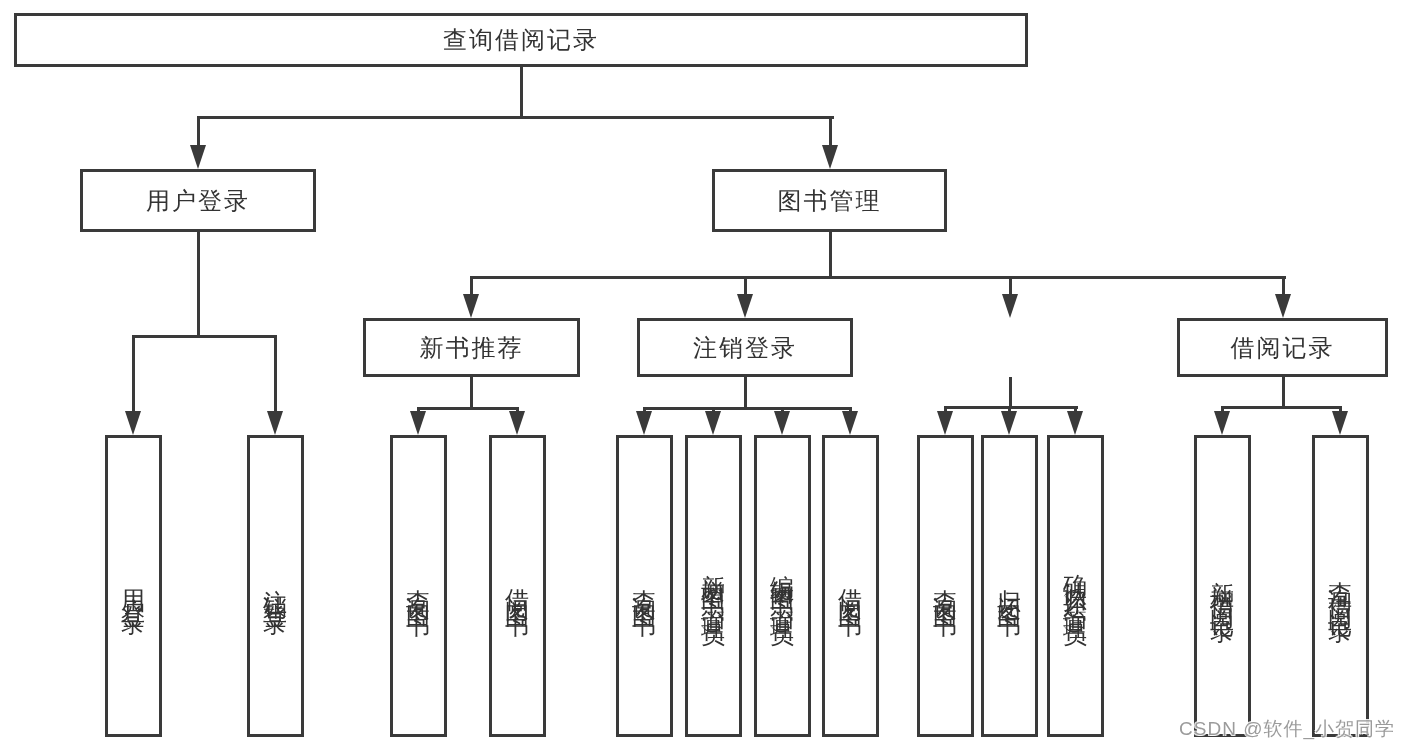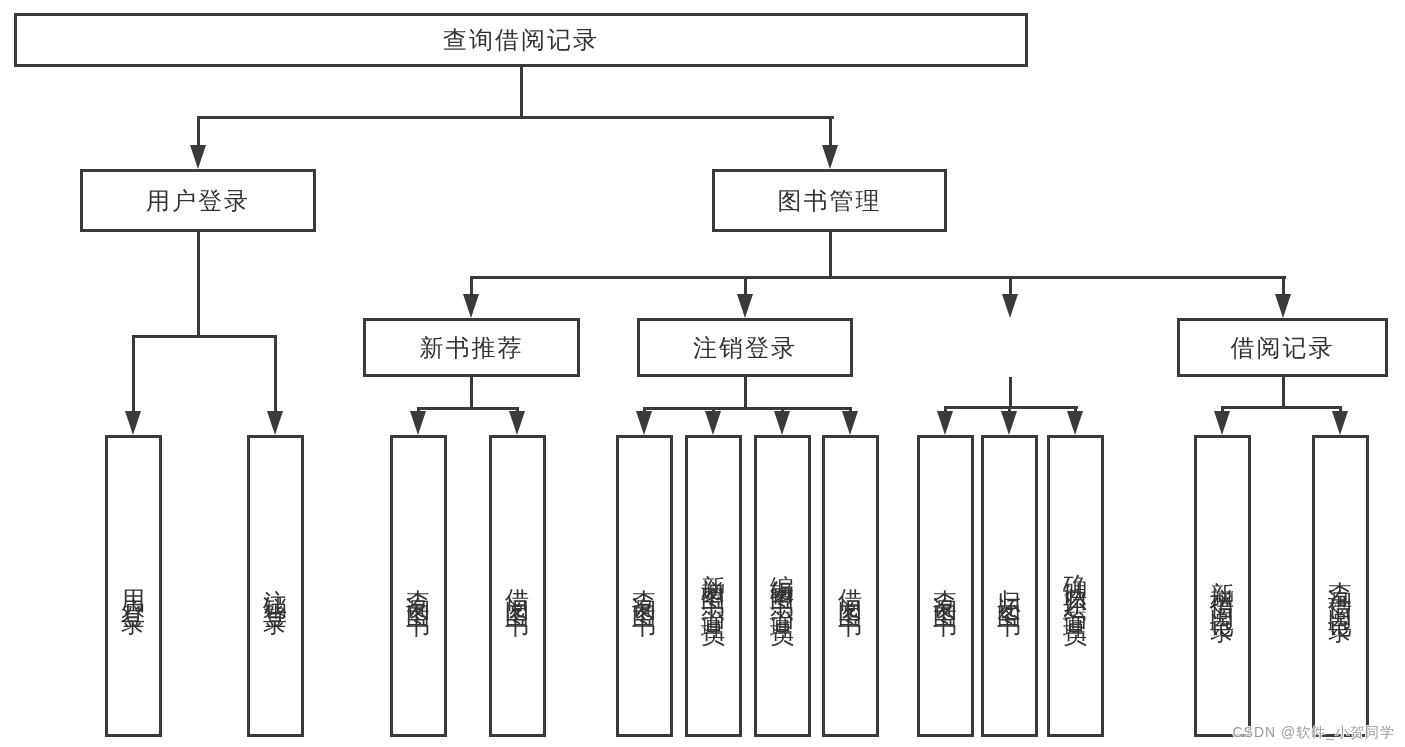--- a/index.html
+++ b/index.html
@@ -15,21 +15,21 @@
   .vnode{
     position:absolute;box-sizing:border-box;border:3px solid #3a3a3a;background:#ffffff;
     display:flex;align-items:center;justify-content:center;
     writing-mode:vertical-rl;text-orientation:mixed;
     font-size:24px;letter-spacing:8px;color:#333333;
   }
   .vl{position:absolute;width:3px;background:#3a3a3a;}
   .hl{position:absolute;height:3px;background:#3a3a3a;}
   .ar{position:absolute;width:0;height:0;border-left:8px solid transparent;border-right:8px solid transparent;border-top:24px solid #3a3a3a;}
   .watermark{
-    position:absolute;right:10px;bottom:5px;font-size:14px;color:#9b9b9b;letter-spacing:1px;
+    position:absolute;right:10px;bottom:5px;font-size:19px;color:#9b9b9b;letter-spacing:1px;
     text-shadow:1px 1px 0 rgba(255,255,255,.85),-1px -1px 0 rgba(255,255,255,.85),1px -1px 0 rgba(255,255,255,.85),-1px 1px 0 rgba(255,255,255,.85);
   }
 </style>
 </head>
 <body>
 
 <div class="canvas">
 
   <div class="node" style="left:14px;top:13px;width:1014px;height:54px;">查询借阅记录</div>
 

